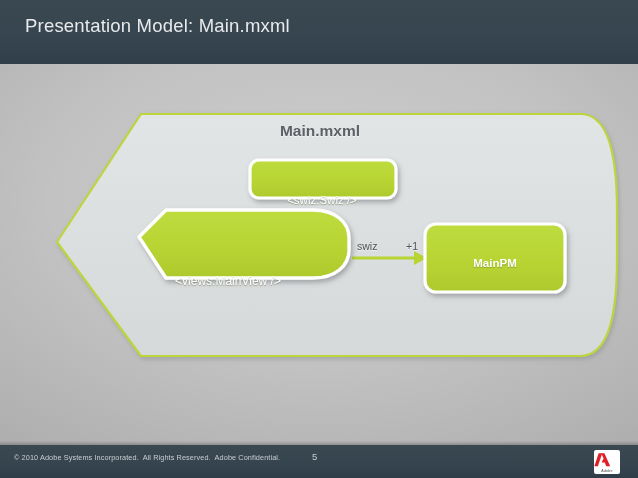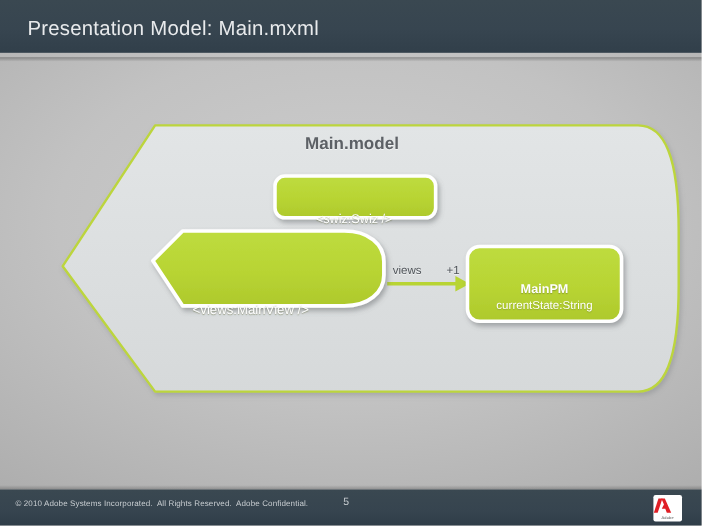--- a/index.html
+++ b/index.html
@@ -18,21 +18,21 @@
     height: 478px;
     overflow: hidden;
     background: radial-gradient(ellipse 110% 90% at 50% 42%, #cdcdcd 0%, #c2c2c2 38%, #aeaeae 72%, #9b9b9b 100%);
   }
 
   
   #header {
     position: absolute;
     left: 0; top: 0;
     width: 638px;
-    height: 48px;
+    height: 64px;
     background: linear-gradient(180deg, #3a4851 0%, #374550 55%, #313f4a 100%);
     z-index: 20;
   }
   #header-shadow {
     position: absolute;
     left: 0; top: 52px;
     width: 638px;
     height: 4px;
     background: linear-gradient(180deg, rgba(0,0,0,0.28) 0%, rgba(0,0,0,0.0) 100%);
     z-index: 19;
@@ -246,31 +246,30 @@
             C 349 214 335 226 313 226
             L 166 226
             Z" fill="url(#greenGrad)" stroke="#ffffff" stroke-width="3.4" stroke-linejoin="round"></path>
       </g>
 
       <g filter="url(#dropShadow)">
         <rect x="425" y="172" width="140" height="68" rx="11" ry="11" fill="url(#greenGrad)" stroke="#ffffff" stroke-width="3.2"></rect>
       </g>
     </svg>
 
-    <div id="container-title">Main.model</div>
+    <div id="container-title">Main.mxml</div>
 
     <div class="diagram-label" id="swiz-label">&lt;swiz:Swiz /&gt;</div>
 
     <div class="diagram-label" id="mainview-label">&lt;views:MainView /&gt;</div>
 
     <div class="diagram-label" id="mainpm-title">MainPM</div>
 
-    <div class="diagram-label" id="mainpm-attr">currentState:String</div>
-
-    <div class="edge-label" id="edge-label-model">views</div>
+
+    <div class="edge-label" id="edge-label-model">swiz</div>
 
     <div class="edge-label" id="edge-label-mult">+1</div>
   </div>
 
   <div id="header-shadow"></div>
   <div id="header">
     <div id="slide-title">Presentation Model: Main.mxml</div>
   </div>
 
   <div id="footer-shadow"></div>

